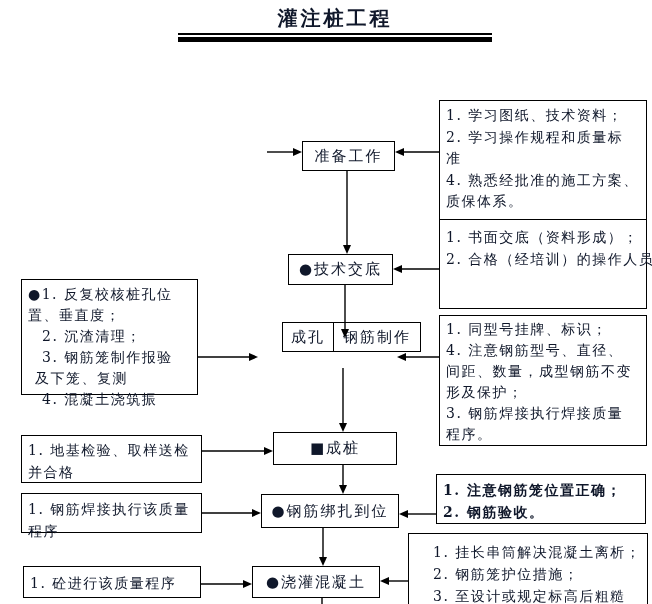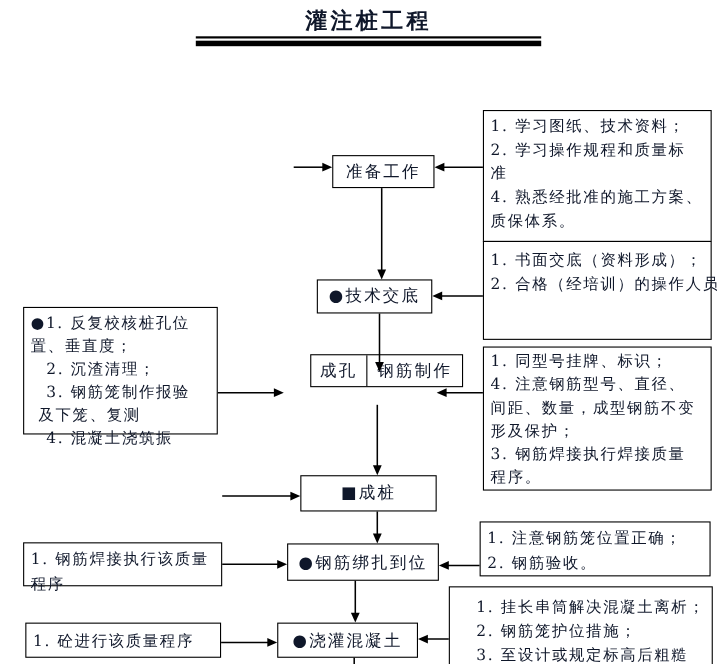--- a/index.html
+++ b/index.html
@@ -51,20 +51,24 @@
 
   <div class="abs note-box" style="left:21px;top:279px;width:177px;height:116px;line-height:21px;">
     <div class="note-line">●1. 反复校核桩孔位</div>
     <div class="note-line">置、垂直度；</div>
     <div class="note-line i1">2. 沉渣清理；</div>
     <div class="note-line i1">3. 钢筋笼制作报验</div>
     <div class="note-line i05">及下笼、复测</div>
     <div class="note-line i1">4. 混凝土浇筑振</div>
   </div>
 
+  <div class="abs note-box" style="left:21px;top:435px;width:181px;height:48px;padding-top:3px;">
+    <div class="note-line">1. 地基检验、取样送检</div>
+    <div class="note-line">并合格</div>
+  </div>
 
   <div class="abs note-box" style="left:21px;top:493px;width:181px;height:40px;padding-top:4px;">
     <div class="note-line">1. 钢筋焊接执行该质量</div>
     <div class="note-line">程序</div>
   </div>
 
   <div class="abs note-box" style="left:23px;top:566px;width:178px;height:32px;padding-top:5px;">
     <div class="note-line">1. 砼进行该质量程序</div>
   </div>
 
@@ -83,21 +87,21 @@
 
   <div class="abs note-box" style="left:439px;top:315px;width:208px;height:131px;line-height:21px;padding-top:3px;">
     <div class="note-line">1. 同型号挂牌、标识；</div>
     <div class="note-line">4. 注意钢筋型号、直径、</div>
     <div class="note-line">间距、数量，成型钢筋不变</div>
     <div class="note-line">形及保护；</div>
     <div class="note-line">3. 钢筋焊接执行焊接质量</div>
     <div class="note-line">程序。</div>
   </div>
 
-  <div class="abs note-box" style="left:436px;top:474px;width:210px;height:50px;padding-top:4px;">
+  <div class="abs note-box" style="left:436px;top:474px;width:210px;height:50px;padding-top:4px;font-weight:bold;">
     <div class="note-line">1. 注意钢筋笼位置正确；</div>
     <div class="note-line">2. 钢筋验收。</div>
   </div>
 
   <div class="abs note-box" style="left:408px;top:533px;width:240px;height:75px;padding-top:7px;padding-left:24px;">
     <div class="note-line">1.  挂长串筒解决混凝土离析；</div>
     <div class="note-line">2. 钢筋笼护位措施；</div>
     <div class="note-line">3. 至设计或规定标高后粗糙</div>
   </div>
 

